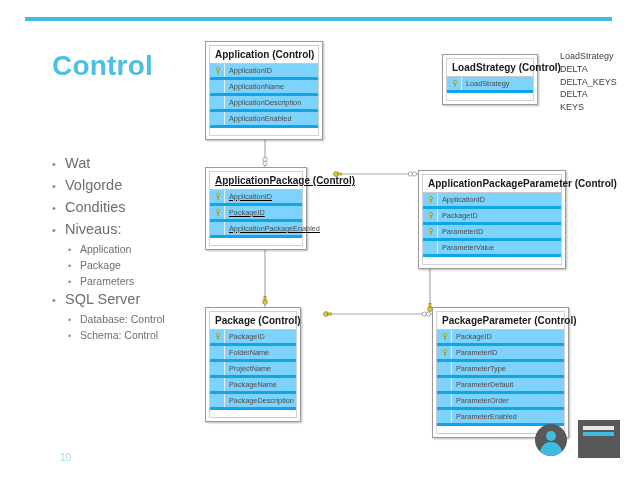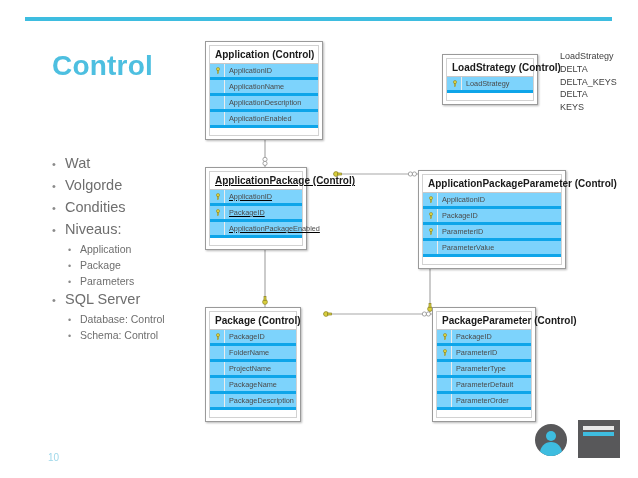--- a/index.html
+++ b/index.html
@@ -29,21 +29,21 @@
     position: absolute;
     left: 52px;
     top: 50px;
     font-size: 28px;
     font-weight: bold;
     color: #4dbfe0;
     letter-spacing: 0.2px;
   }
   .page-number {
     position: absolute;
-    left: 48px;
+    left: 60px;
     top: 452px;
     font-size: 10px;
     color: #9fd8ea;
     text-align: center;
   }
 
   
   .bullets {
     position: absolute;
     left: 52px;
@@ -421,21 +421,21 @@
           <span class="er-gutter"></span>
           <span>PackageName</span>
         </div>
         <div class="er-row">
           <span class="er-gutter"></span>
           <span>PackageDescription</span>
         </div>
         <div class="er-pad"></div>
       </div>
     </div>
-    <div class="er-table" style="left: 432px; top: 307px; width: 104px;">
+    <div class="er-table" style="left: 432px; top: 307px; width: 137px;">
       <div class="er-inner">
         <div class="er-title">PackageParameter (Control)</div>
         <div class="er-row">
           <span class="er-gutter">
             <svg class="key-icon" viewBox="0 0 8 9">
               <circle cx="4" cy="2.6" r="2.1" fill="#e2d73f" stroke="#8c8324" stroke-width="0.8"></circle>
               <rect x="3.2" y="4.2" width="1.6" height="4.2" fill="#e2d73f" stroke="#8c8324" stroke-width="0.7"></rect>
             </svg>
           </span>
           <span>PackageID</span>
@@ -453,20 +453,24 @@
           <span class="er-gutter"></span>
           <span>ParameterType</span>
         </div>
         <div class="er-row">
           <span class="er-gutter"></span>
           <span>ParameterDefault</span>
         </div>
         <div class="er-row">
           <span class="er-gutter"></span>
           <span>ParameterOrder</span>
+        </div>
+        <div class="er-row">
+          <span class="er-gutter"></span>
+          <span>ParameterEnabled</span>
         </div>
         <div class="er-pad"></div>
       </div>
     </div>
   </div>
 
 <div class="legend">
   <div>LoadStrategy</div>
   <div id="legend-values">
       <div>DELTA</div>

